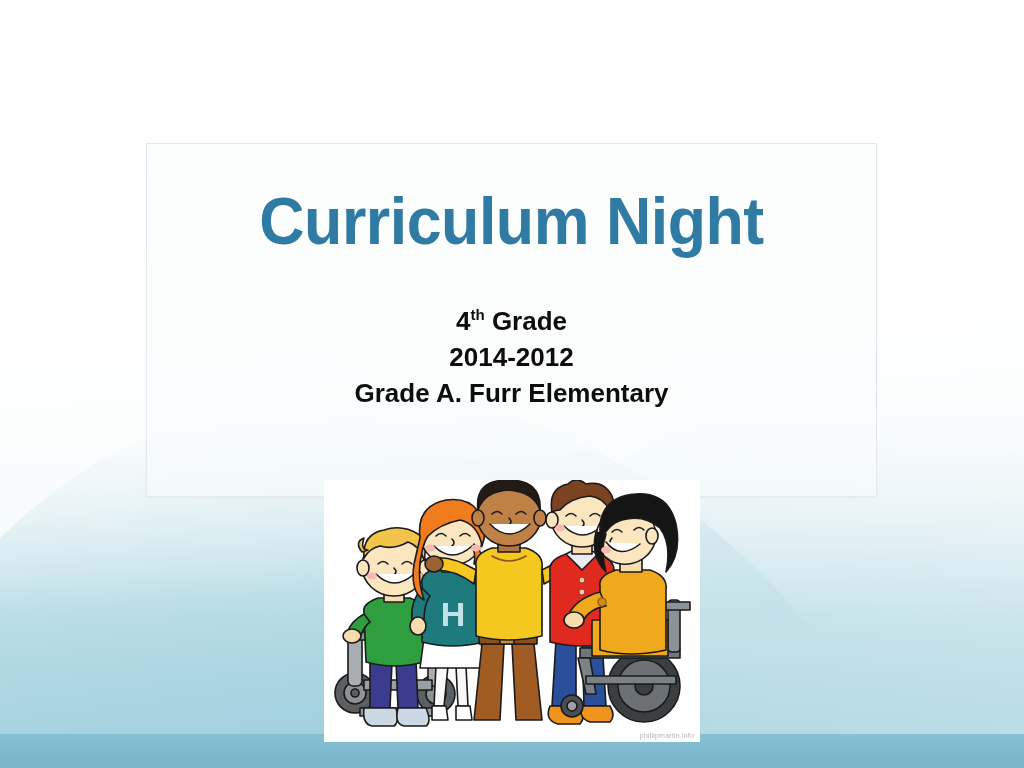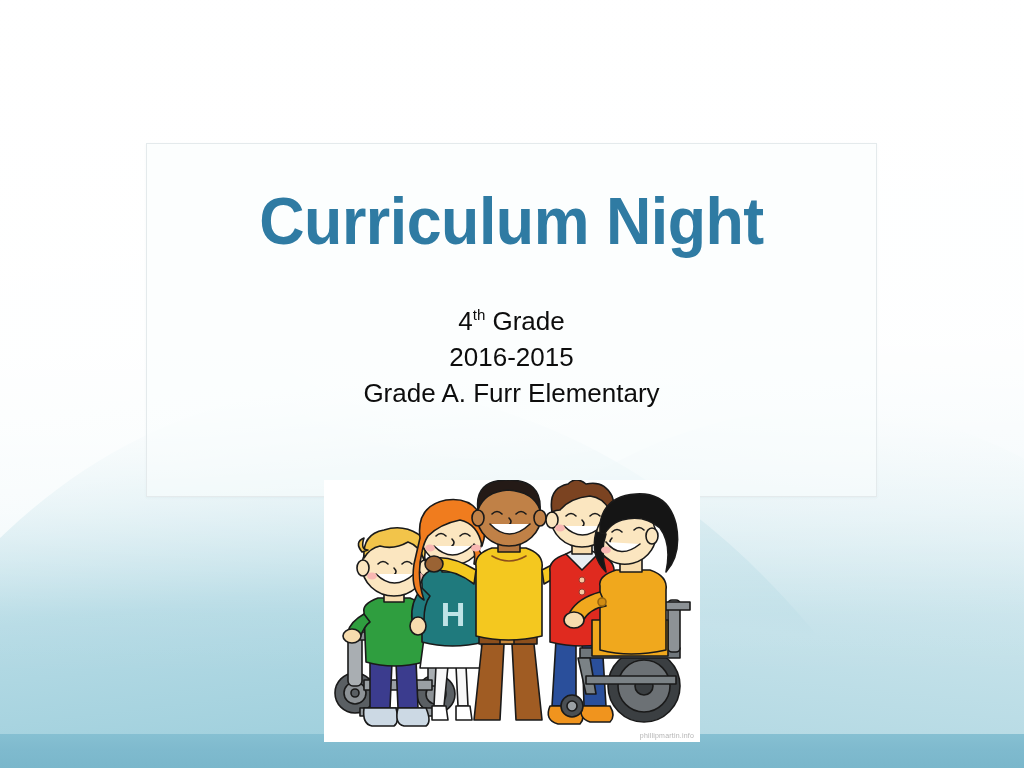--- a/index.html
+++ b/index.html
@@ -129,21 +129,21 @@
     text-align: center;
     box-sizing: border-box;
   }
 
   .subtitle-line {
     margin: 0;
     font-family: "Liberation Sans", sans-serif;
     font-size: 26px;
     line-height: 36px;
     color: #0d0d0d;
-    font-weight: normal;
+    font-weight: bold;
     white-space: nowrap;
   }
 
   .subtitle-line sup {
     font-size: 0.58em;
     vertical-align: super;
     line-height: 0;
   }
 
   
@@ -183,21 +183,21 @@
   <div class="bg-highlight"></div>
 
   <div class="content-frame"></div>
 
   <div class="title-block">
     <h1 class="title">Curriculum Night</h1>
   </div>
 
   <div class="subtitle-block">
     <p class="subtitle-line"><span>4</span><sup>th</sup><span> Grade</span></p>
-    <p class="subtitle-line">2016-2015</p>
+    <p class="subtitle-line">2014-2012</p>
     <p class="subtitle-line">Grade A. Furr Elementary</p>
   </div>
 
   <div class="picture">
     <svg width="376" height="262" viewBox="0 0 376 262" xmlns="http://www.w3.org/2000/svg">
       <rect x="0" y="0" width="376" height="262" fill="#ffffff"></rect>
 
       <g stroke="#1a1a1a" stroke-width="1.6" stroke-linejoin="round" stroke-linecap="round">
 
         <g>

